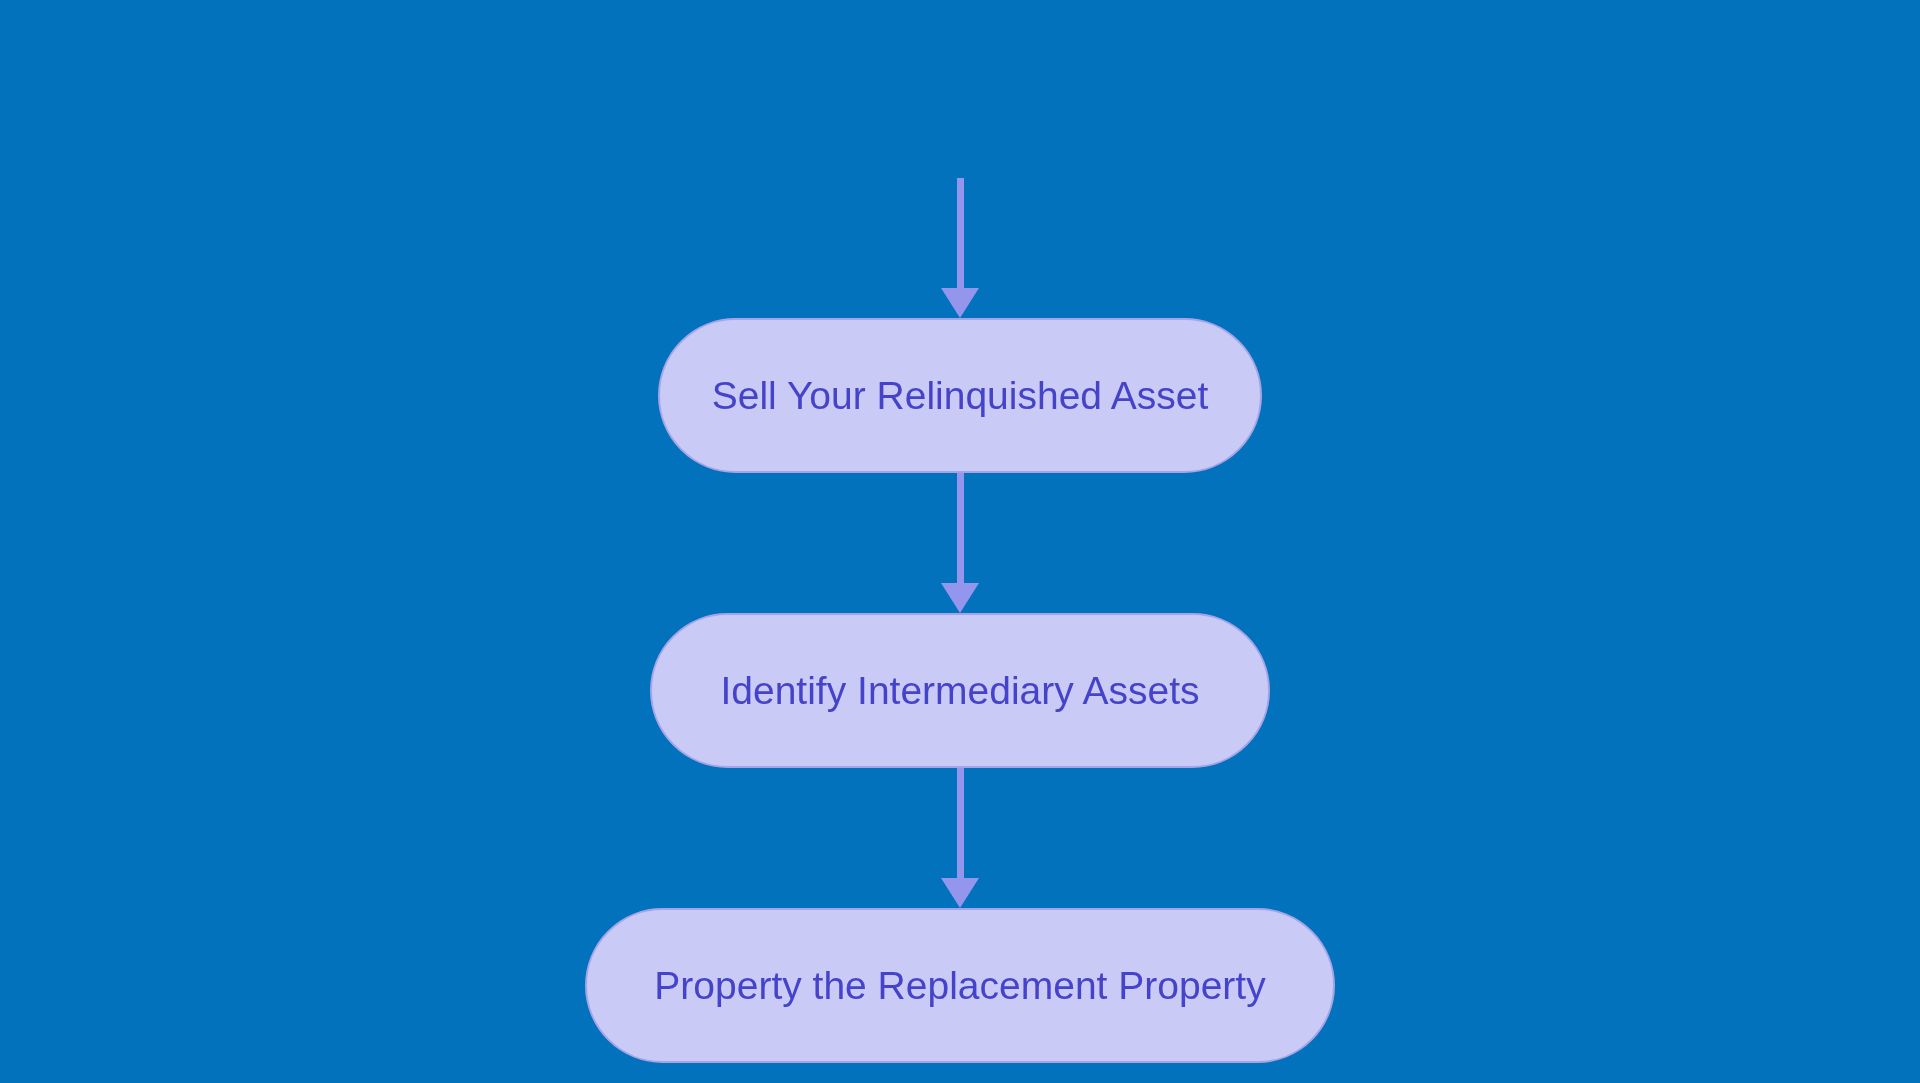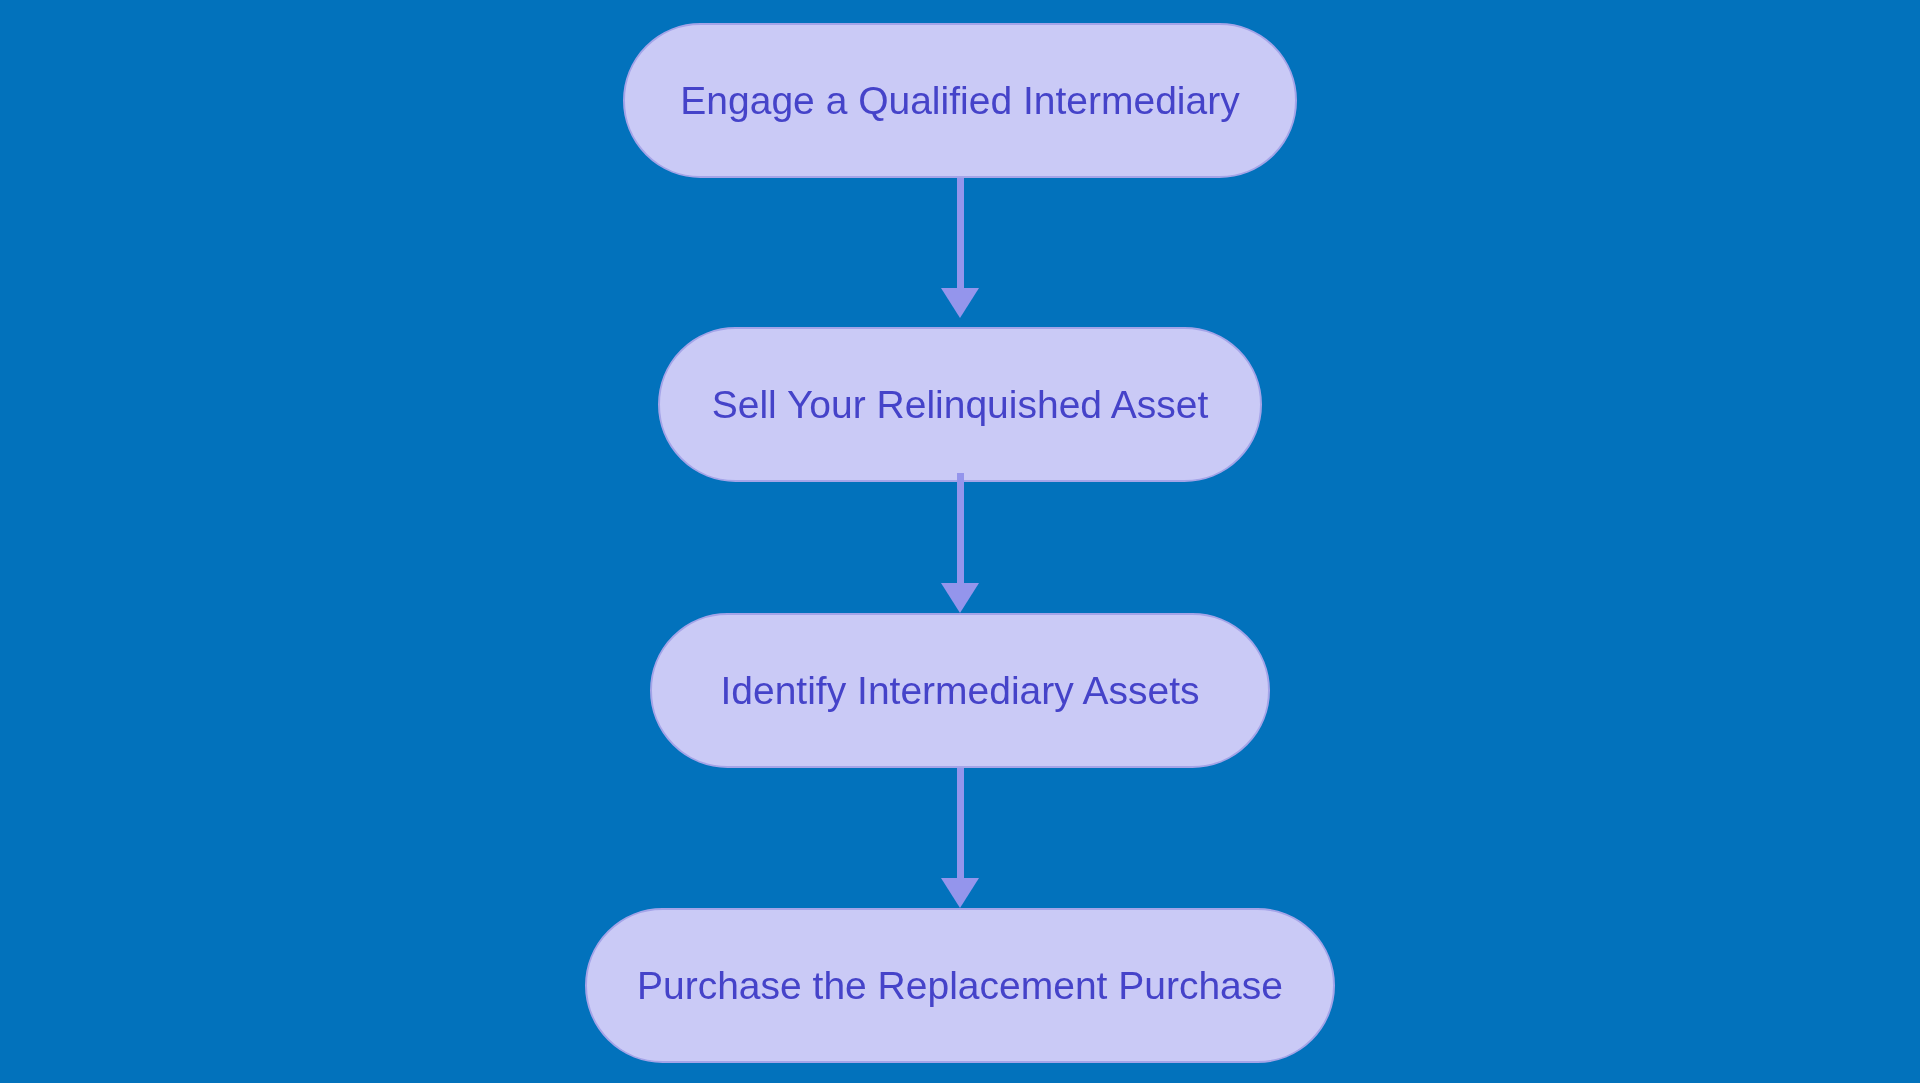--- a/index.html
+++ b/index.html
@@ -31,21 +31,21 @@
     align-items: center;
     justify-content: center;
   }
   .node span {
     color: var(--text, #4543C9);
     font-size: 39px;
     line-height: 1;
     white-space: nowrap;
   }
   .node-1 { top: 23px;  width: 674px; }
-  .node-2 { top: 318px; width: 604px; margin-top: 9px; }
+  .node-2 { top: 318px; width: 604px; }
   .node-3 { top: 613px; width: 620px; }
   .node-4 { top: 908px; width: 750px; }
 
   .arrow {
     position: absolute;
     left: 50%;
     transform: translateX(-50%);
     width: 40px;
     height: 140px;
     display: flex;
@@ -66,23 +66,20 @@
     border-left: 19px solid transparent;
     border-right: 19px solid transparent;
     border-top: 30px solid var(--arrow, #9495EC);
   }
 </style>
 </head>
 <body>
 
 <div class="canvas">
 
-  <div class="node node-1">
-    <span>Engage a Qualified Intermediary</span>
-  </div>
 
   <div class="arrow arrow-1">
     <div class="shaft"></div>
     <div class="head"></div>
   </div>
 
   <div class="node node-2">
     <span>Sell Your Relinquished Asset</span>
   </div>
 
@@ -94,16 +91,16 @@
   <div class="node node-3">
     <span>Identify Intermediary Assets</span>
   </div>
 
   <div class="arrow arrow-3">
     <div class="shaft"></div>
     <div class="head"></div>
   </div>
 
   <div class="node node-4">
-    <span>Purchase the Replacement Purchase</span>
+    <span>Property the Replacement Property</span>
   </div>
 
 </div>
 
 </body></html>

